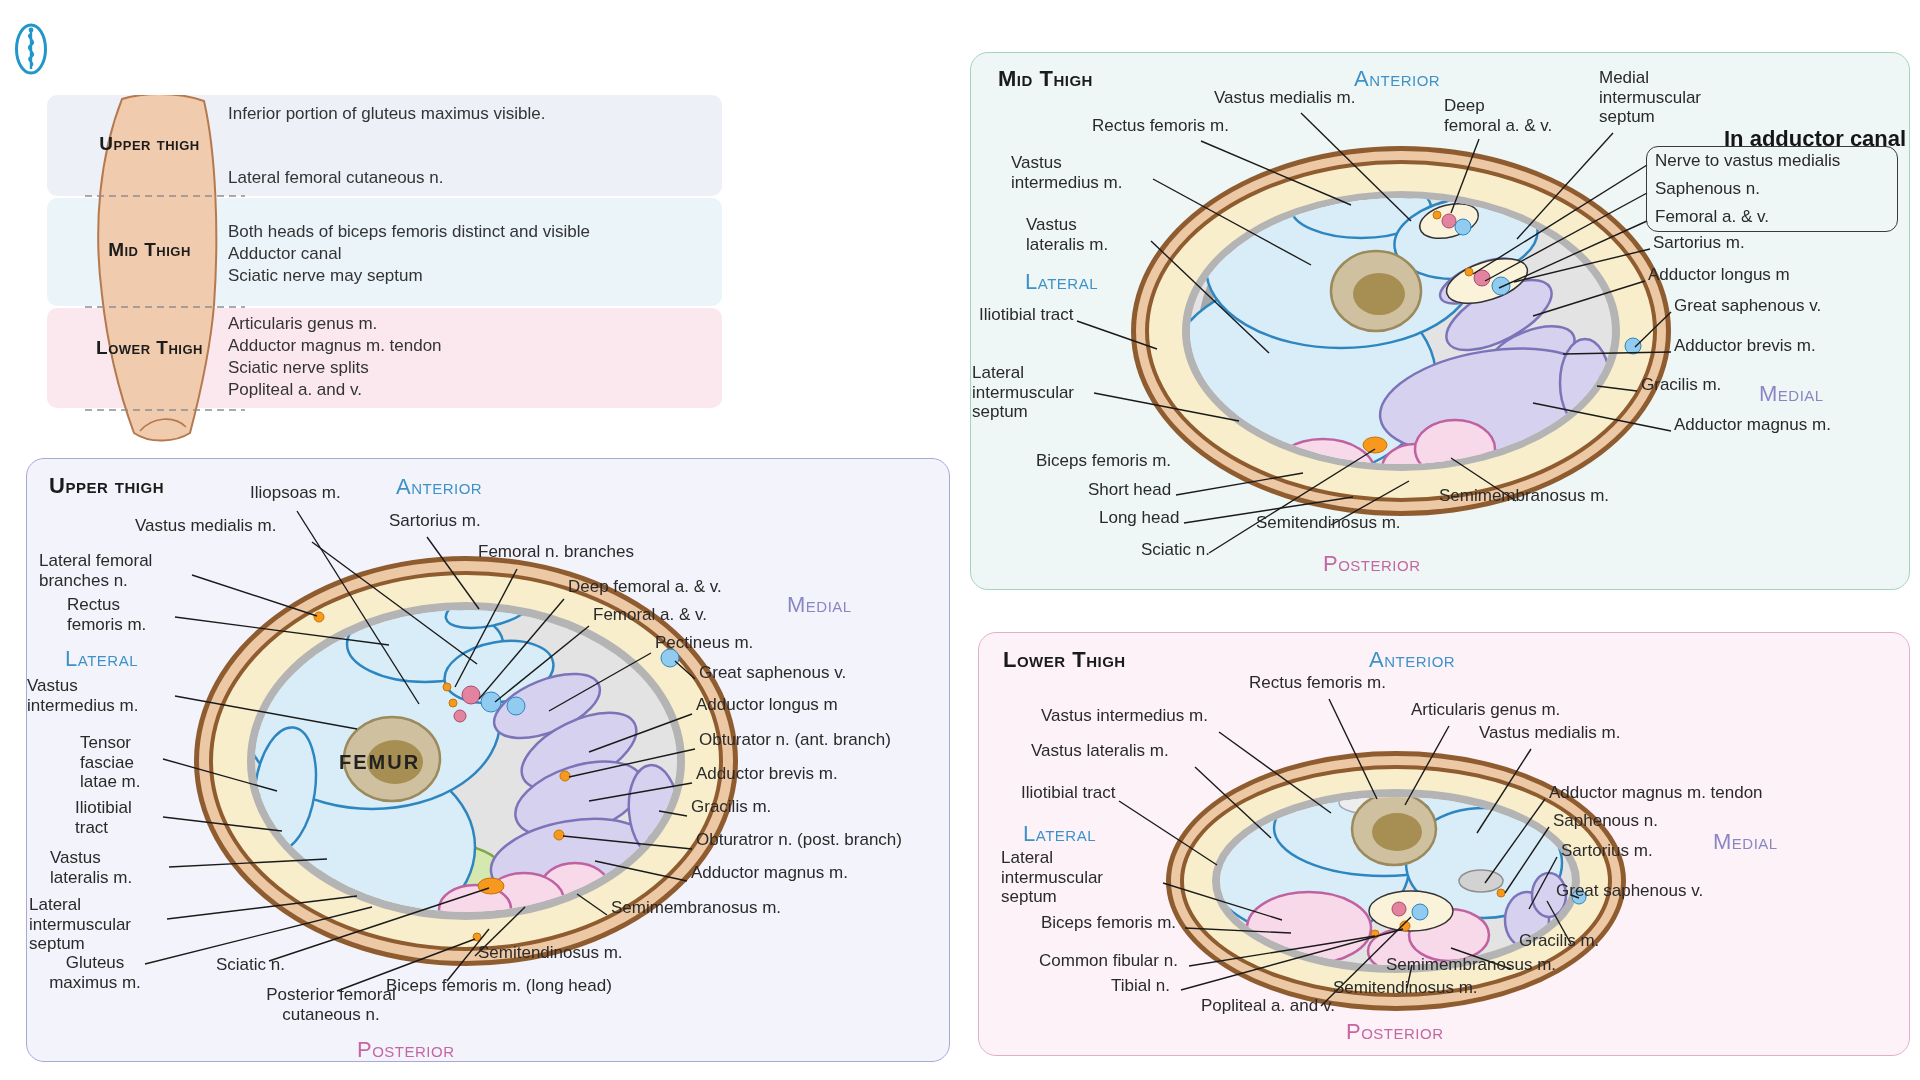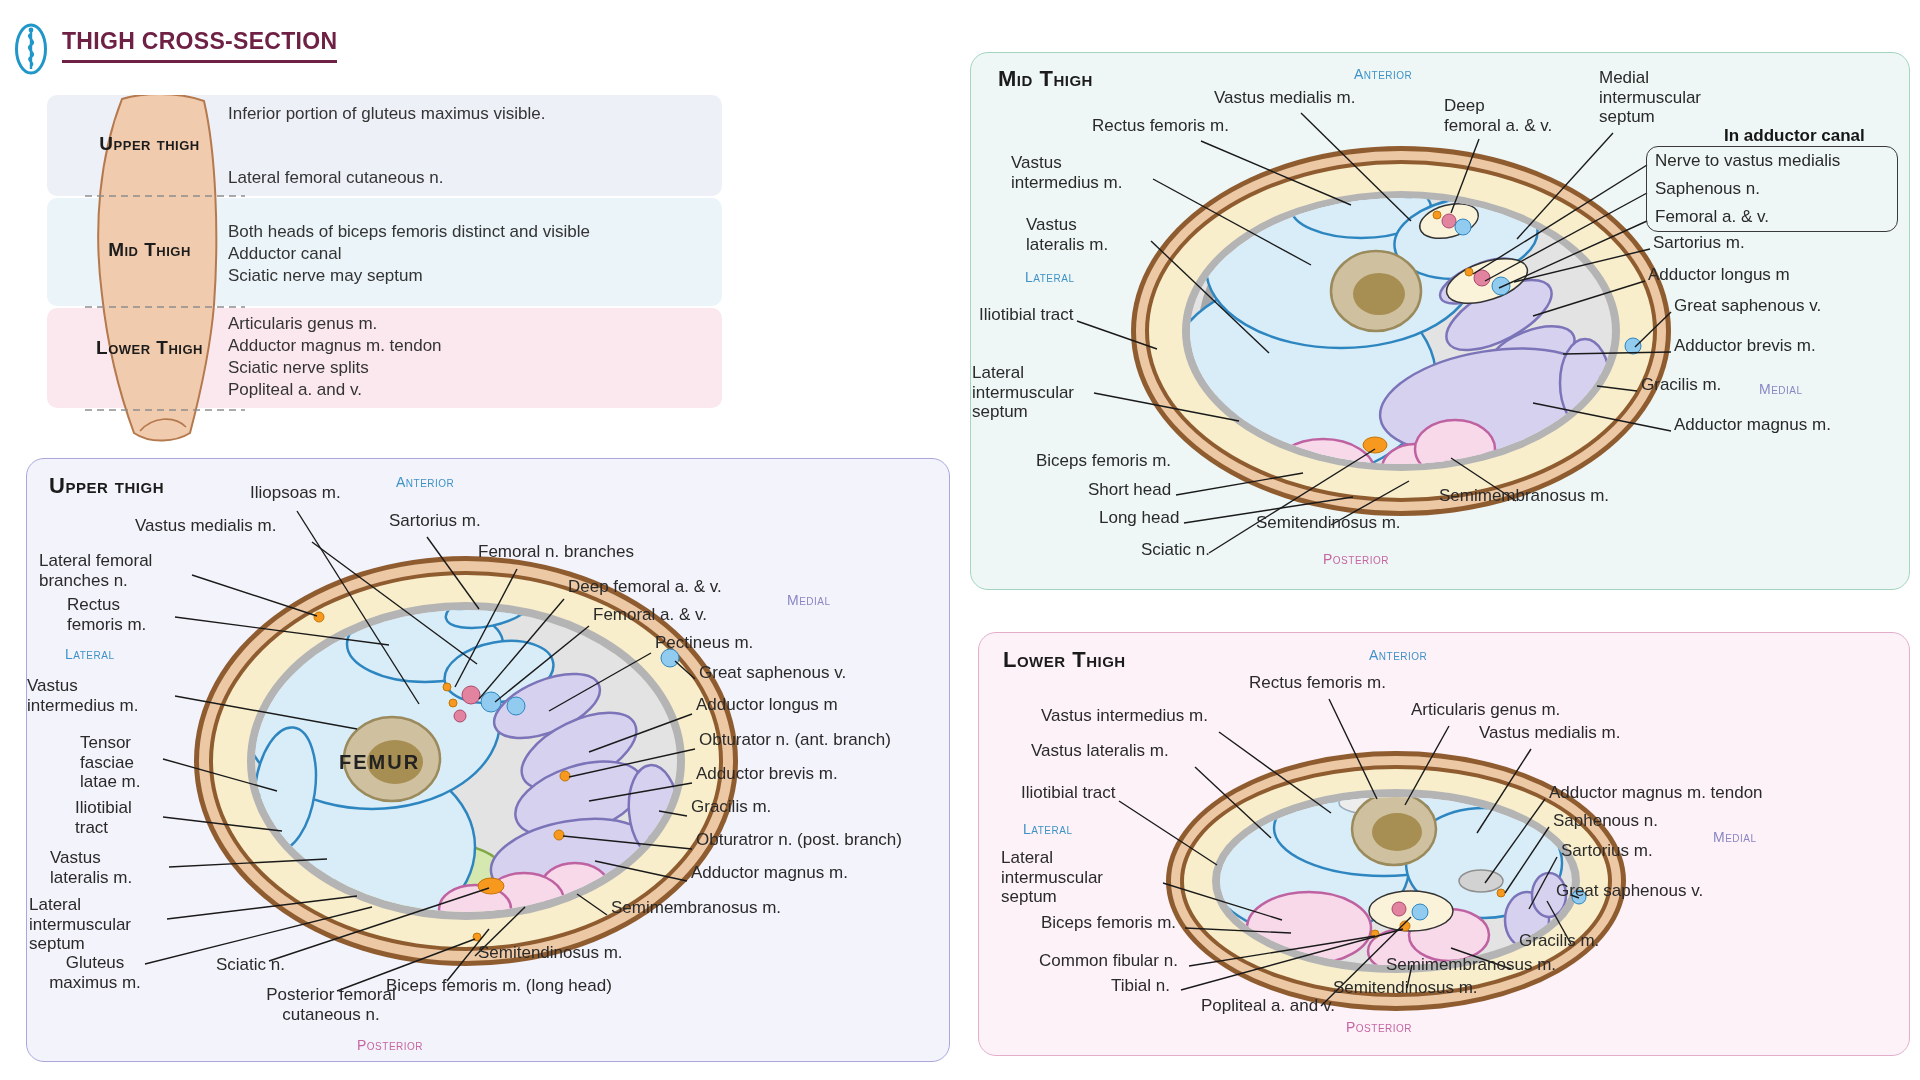--- a/index.html
+++ b/index.html
@@ -11,38 +11,37 @@
   .rowbg{position:absolute;left:0;width:675px;border-radius:10px;}
   .rowlab{position:absolute;left:10px;width:185px;text-align:center;font-size:19px;font-weight:bold;
           font-variant:small-caps;letter-spacing:.5px;color:#1c1c1c;z-index:3;}
   .tline{position:absolute;left:181px;font-size:17px;color:#343434;line-height:21.5px;white-space:nowrap;z-index:3;}
   .panel{position:absolute;border-radius:18px;border:1.5px solid;box-sizing:border-box;}
   .panel svg.art{position:absolute;left:0;top:0;pointer-events:none;}
   .ptitle{position:absolute;font-size:22px;font-weight:bold;font-variant:small-caps;
           letter-spacing:.5px;color:#1b1b1b;z-index:4;}
   .lbl{position:absolute;font-size:17px;line-height:1.16;color:#2a2a2a;white-space:pre-line;z-index:4;}
   .r{text-align:left;} .c{text-align:center;}
-  .dir{position:absolute;font-size:14px;font-variant:small-caps;letter-spacing:.5px;z-index:4;}
+  .dir{position:absolute;font-size:22px;font-variant:small-caps;letter-spacing:.5px;z-index:4;}
   .dir-blue{color:#3e92c8;} .dir-purple{color:#8a86c4;} .dir-pink{color:#c566a2;}
   .femur{position:absolute;font-size:20px;font-weight:bold;letter-spacing:2px;color:#222;z-index:4;}
   .canalbox{position:absolute;border:1.5px solid #3a3a3a;border-radius:12px;z-index:4;}
-  .canaltitle{position:absolute;font-size:17px;font-weight:bold;color:#161616;z-index:4;}
+  .canaltitle{position:absolute;font-size:22px;font-weight:bold;color:#161616;z-index:4;}
 </style>
 </head>
 <body>
 
 <div class="canvas">
 
   <svg class="abs" style="left:14px;top:22px;z-index:2" width="34" height="56" viewBox="0 0 34 56">
     <ellipse cx="17" cy="27" rx="14.5" ry="24" fill="none" stroke="#2196c9" stroke-width="3"></ellipse>
     <line x1="17" y1="8" x2="17" y2="47" stroke="#2196c9" stroke-width="2.4"></line>
     <circle cx="17" cy="8" r="2.4" fill="#2196c9"></circle>
     <path d="M17,12 C10,15 24,19 17,23 C10,27 24,31 17,35 C11,38 22,41 17,44" fill="none" stroke="#2196c9" stroke-width="2.2"></path>
   </svg>
-  <div class="abs page-title" style="left:62px;top:28px">THIGH CROSS-SECTION</div>
 
   <div class="abs" style="left:47px;top:95px;width:675px;height:315px">
     <div class="rowbg" style="top:0;height:101px;background:#eef0f8"></div>
     <div class="rowbg" style="top:103px;height:108px;background:#eaf4f9"></div>
     <div class="rowbg" style="top:213px;height:100px;background:#fbe8ee"></div>
 
     <div class="rowlab" style="top:38px">Upper thigh</div>
     <div class="rowlab" style="top:144px">Mid Thigh</div>
     <div class="rowlab" style="top:242px">Lower Thigh</div>
 

